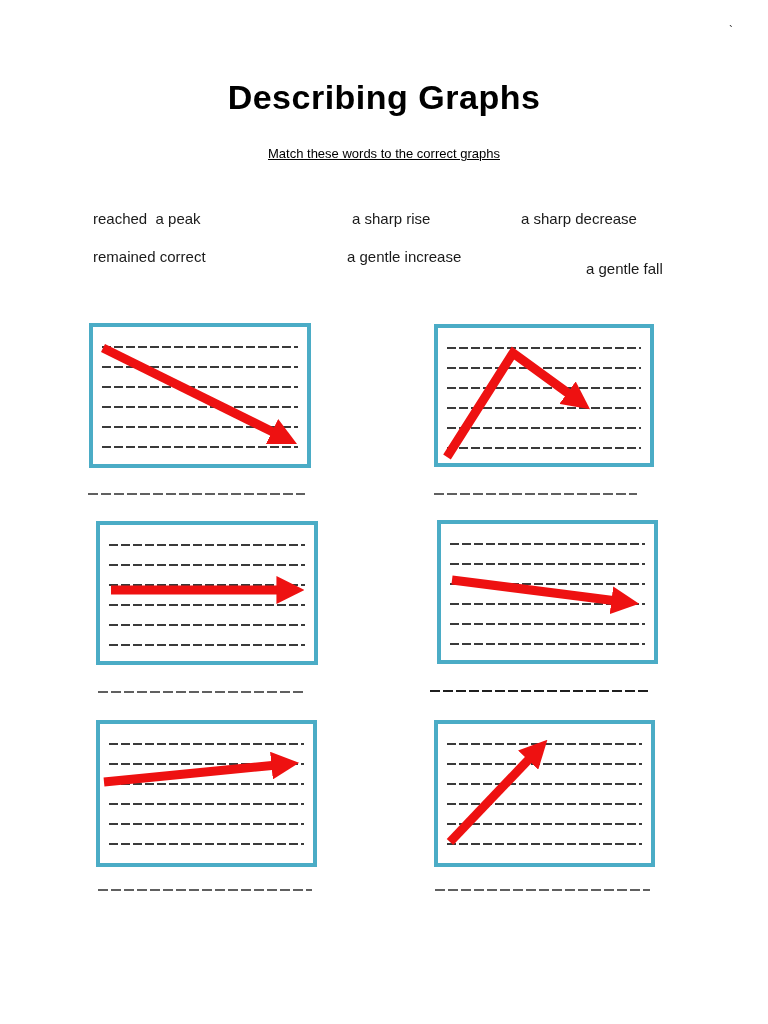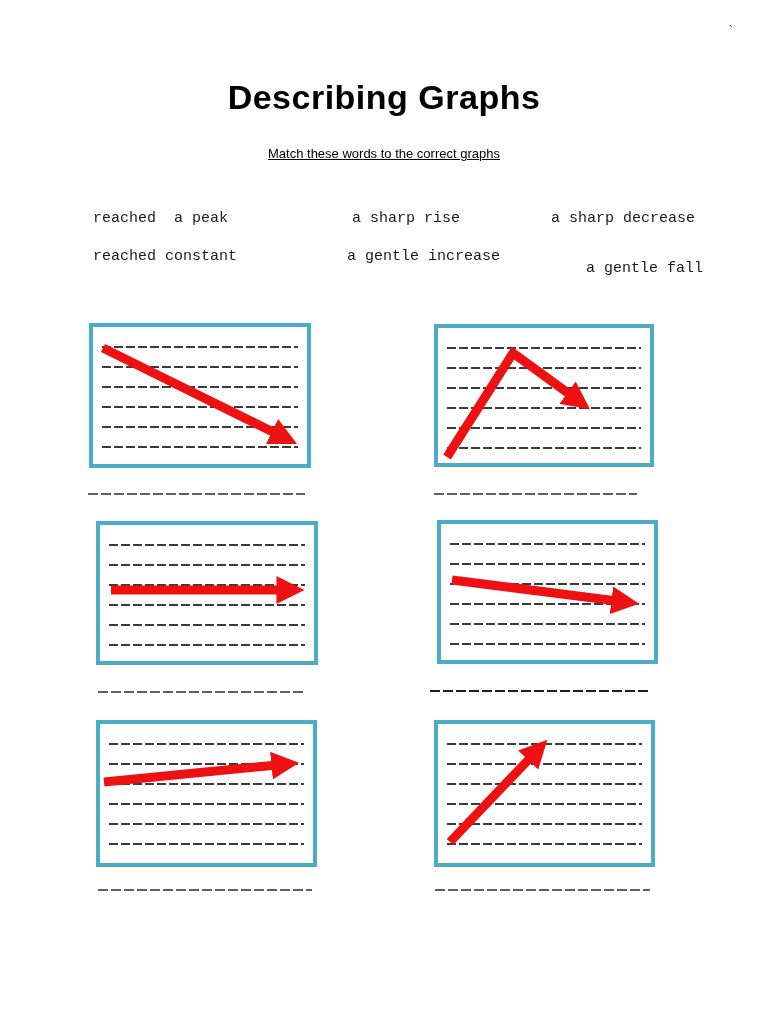--- a/index.html
+++ b/index.html
@@ -5,23 +5,23 @@
   html,body{margin:0;padding:0;background:#fff;}
   .page{position:relative;width:768px;height:1024px;background:#ffffff;overflow:hidden;
         font-family:"Liberation Sans",sans-serif;color:#000;}
   .stray{position:absolute;left:728px;top:24px;font-size:11px;color:#222;
          font-family:"DejaVu Sans Mono",monospace;}
   .title{position:absolute;left:0;top:78px;width:768px;margin:0;text-align:center;
          font-size:34px;font-weight:700;letter-spacing:0.5px;
          font-family:"Liberation Sans",sans-serif;}
   .subtitle{position:absolute;left:0;top:146px;width:768px;text-align:center;
             font-size:13px;text-decoration:underline;}
-  .word{position:absolute;font-family:Liberation Mono, monospace;font-size:15px;
+  .word{position:absolute;font-family:Liberation Sans, sans-serif;font-size:15px;
         white-space:pre;color:#1a1a1a;}
-  .w1{left:93px;top:210px;}  .w2{left:352px;top:210px;} .w3{left:551px;top:210px;}
+  .w1{left:93px;top:210px;}  .w2{left:352px;top:210px;} .w3{left:521px;top:210px;}
   .w4{left:93px;top:248px;}  .w5{left:347px;top:248px;} .w6{left:586px;top:260px;}
 
   .card{position:absolute;border:4px solid var(--teal,#4BACC6);background:#fff;box-sizing:border-box;}
   .c1{left:89px; top:323px;width:222px;height:145px;}
   .c2{left:434px;top:324px;width:220px;height:143px;}
   .c3{left:96px; top:521px;width:222px;height:144px;}
   .c4{left:437px;top:520px;width:221px;height:144px;}
   .c5{left:96px; top:720px;width:221px;height:147px;}
   .c6{left:434px;top:720px;width:221px;height:147px;}
 
@@ -55,21 +55,21 @@
   </svg>
 
   <span class="stray">`</span>
 
   <h1 class="title">Describing Graphs</h1>
   <div class="subtitle">Match these words to the correct graphs</div>
 
   <span class="word w1">reached  a peak</span>
   <span class="word w2">a sharp rise</span>
   <span class="word w3">a sharp decrease</span>
-  <span class="word w4">reached constant</span>
+  <span class="word w4">remained correct</span>
   <span class="word w5">a gentle increase</span>
   <span class="word w6">a gentle fall</span>
 
   <div class="card c1">
     <div class="rules">
       <i class="rule"></i>
         <i class="rule"></i>
         <i class="rule"></i>
         <i class="rule"></i>
         <i class="rule"></i>

